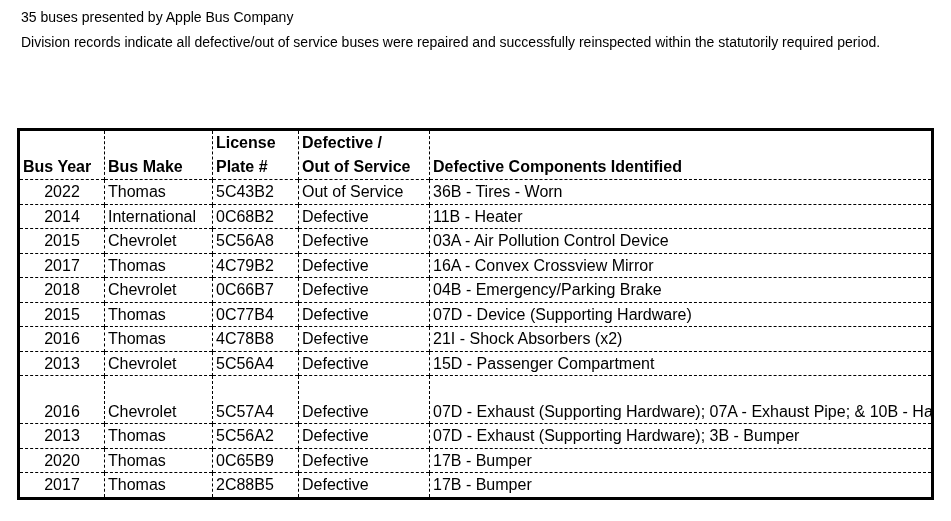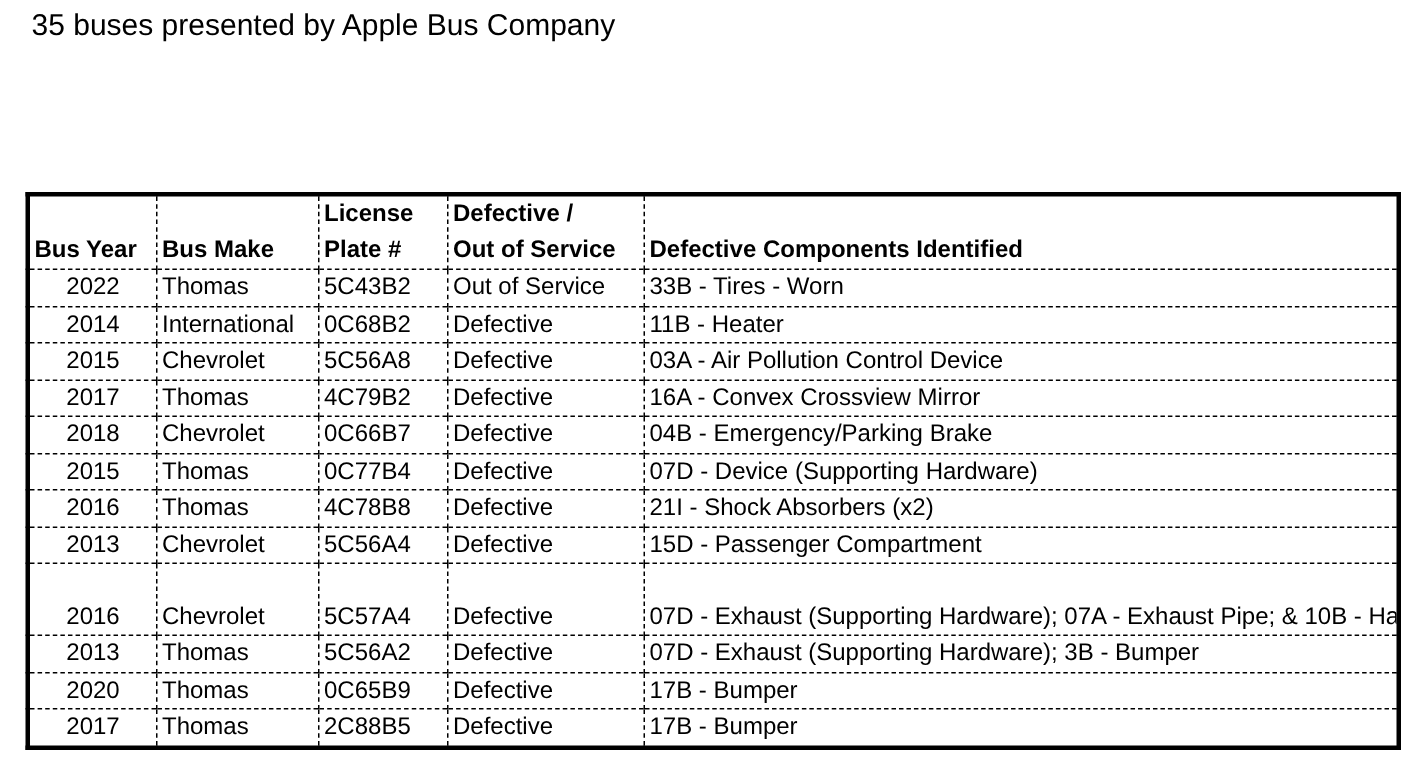--- a/index.html
+++ b/index.html
@@ -3,21 +3,21 @@
 <meta charset="utf-8">
 <style>
   html, body { margin: 0; padding: 0; background: #ffffff; }
   body {
     width: 951px; height: 521px; position: relative; overflow: hidden;
     font-family: "Liberation Sans", "DejaVu Sans", sans-serif;
     color: #000000;
   }
   .intro {
     position: absolute; left: 21px; top: 5px; width: 900px;
-    font-size: 20px; line-height: 24.5px;
+    font-size: 14px; line-height: 24.5px;
   }
   .intro p { margin: 0; }
   table.buses {
     position: absolute; left: 17px; top: 128px;
     width: 917px;
     border-collapse: collapse;
     border: 3px solid #000000;
     font-size: 16px;
     table-layout: fixed;
   }
@@ -42,20 +42,21 @@
   col.c-make { width: 108px; }
   col.c-plate { width: 86px; }
   col.c-status { width: 131px; }
   col.c-comp { width: auto; }
 </style>
 </head>
 <body>
 
 <div class="intro">
   <p>35 buses presented by Apple Bus Company</p>
+  <p>Division records indicate all defective/out of service buses were repaired and successfully reinspected within the statutorily required period.</p>
 </div>
 
 <table class="buses">
   <colgroup>
     <col class="c-year">
       <col class="c-make">
       <col class="c-plate">
       <col class="c-status">
       <col class="c-comp">
   </colgroup>
@@ -67,21 +68,21 @@
       <th><span>Defective /</span><br><span>Out of Service</span></th>
       <th><br><span>Defective Components Identified</span></th>
     </tr>
   </thead>
   <tbody>
     <tr>
       <td class="year">2022</td>
       <td>Thomas</td>
       <td>5C43B2</td>
       <td>Out of Service</td>
-      <td class="comp">33B - Tires - Worn</td>
+      <td class="comp">36B - Tires - Worn</td>
     </tr>
     <tr>
       <td class="year">2014</td>
       <td>International</td>
       <td>0C68B2</td>
       <td>Defective</td>
       <td class="comp">11B - Heater</td>
     </tr>
     <tr>
       <td class="year">2015</td>

